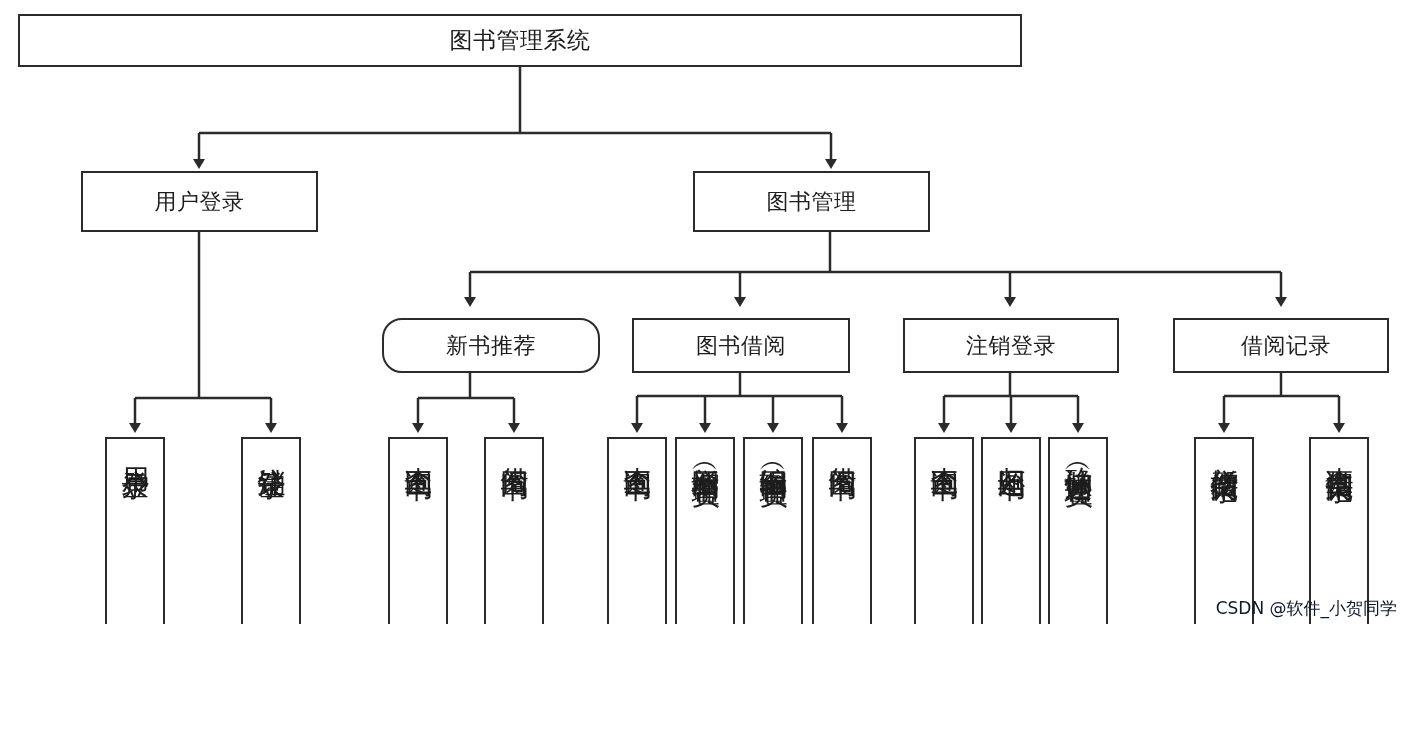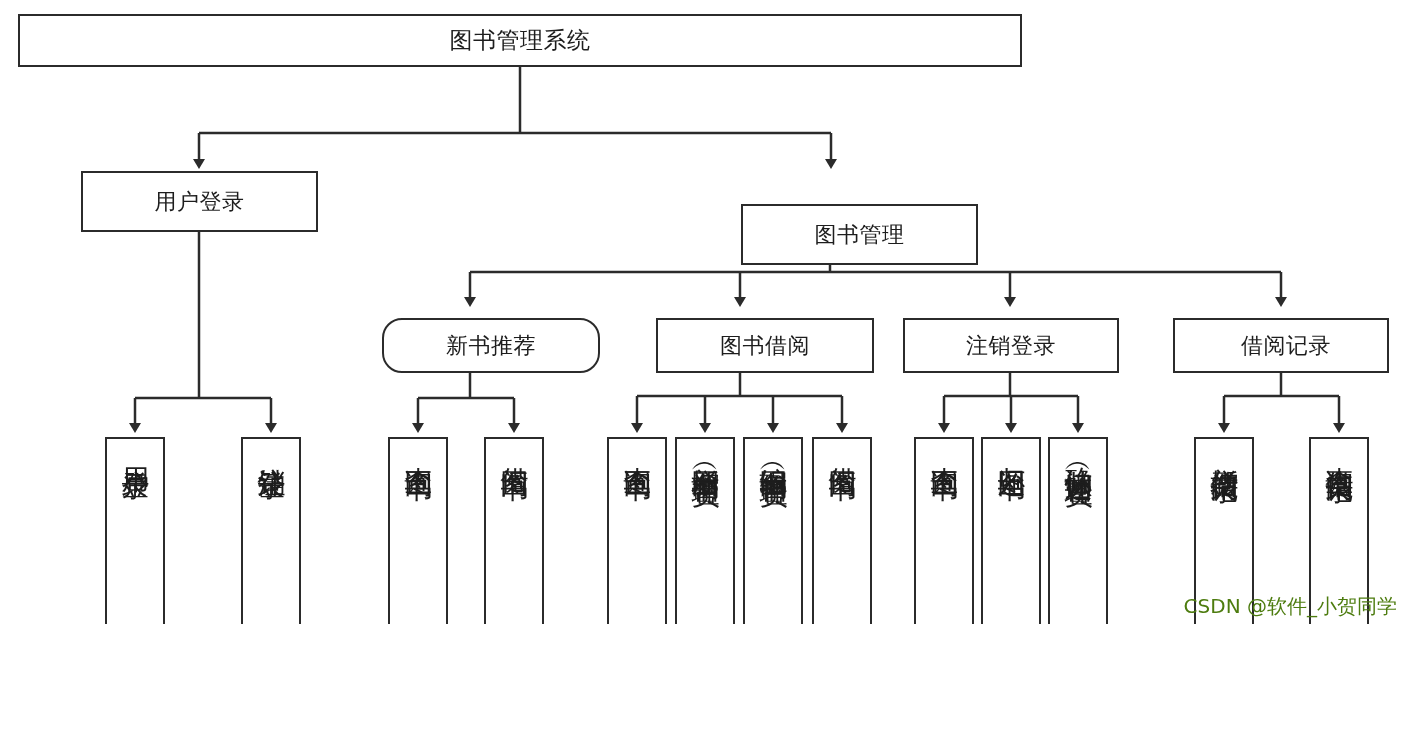--- a/index.html
+++ b/index.html
@@ -61,22 +61,22 @@
     font-size: 28px;
     line-height: 1.0;
     letter-spacing: 2px;
     white-space: nowrap;
     display: block;
   }
   .watermark {
     position: absolute;
     right: 8px;
     bottom: 4px;
-    font-size: 20px;
-    color: #4d7c0f;
+    font-size: 17px;
+    color: #0f172a;
     z-index: 5;
     white-space: nowrap;
     font-family: "DejaVu Sans", "Liberation Sans", sans-serif;
   }
 </style>
 </head>
 <body>
 
 <div id="diagram-root">
 
@@ -130,28 +130,28 @@
     </g>
   </svg>
 
   <div class="node horiz root" style="left:18px; top:14px; width:1004px; height:53px;">
     <span class="label">图书管理系统</span>
   </div>
 
   <div class="node horiz" style="left:81px; top:171px; width:237px; height:61px;">
     <span class="label">用户登录</span>
   </div>
-  <div class="node horiz" style="left:741px; top:171px; width:237px; height:61px;margin-top:33px;">
+  <div class="node horiz" style="left:693px; top:171px; width:237px; height:61px;">
     <span class="label">图书管理</span>
   </div>
 
   <div class="node horiz" style="left:382px; top:318px; width:218px; height:55px;border-radius:20px;">
     <span class="label">新书推荐</span>
   </div>
-  <div class="node horiz" style="left:656px; top:318px; width:218px; height:55px;">
+  <div class="node horiz" style="left:632px; top:318px; width:218px; height:55px;">
     <span class="label">图书借阅</span>
   </div>
   <div class="node horiz" style="left:903px; top:318px; width:216px; height:55px;">
     <span class="label">注销登录</span>
   </div>
   <div class="node horiz" style="left:1173px; top:318px; width:216px; height:55px;padding-left:10px;">
     <span class="label">借阅记录</span>
   </div>
 
   <div class="node vert" style="left:105px; top:437px; width:60px; height:296px;">

